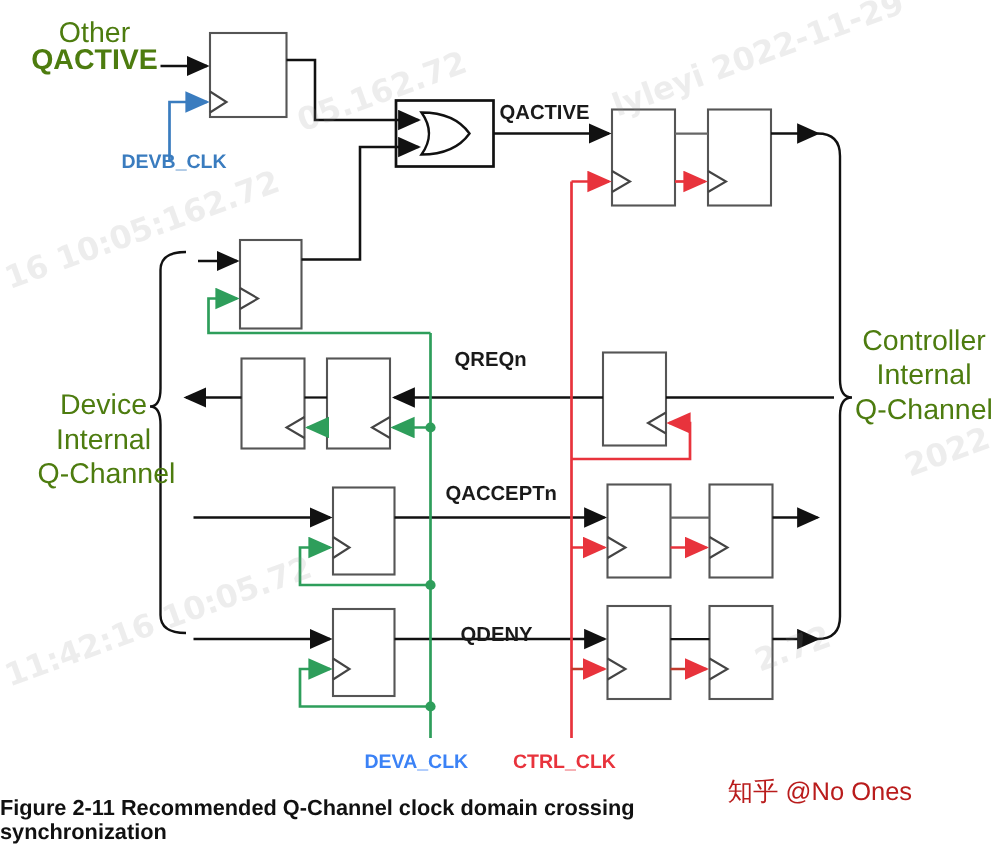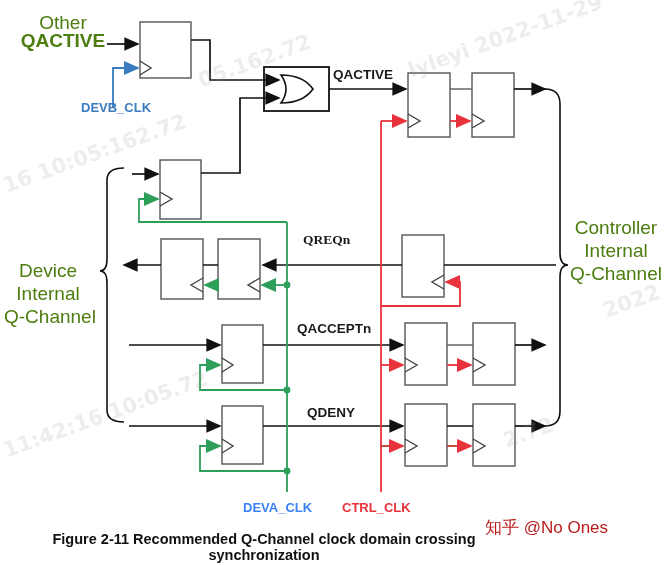--- a/index.html
+++ b/index.html
@@ -12,21 +12,21 @@
   svg#schematic{position:absolute;left:0;top:0;width:667px;height:565px;}
   .lbl{position:absolute;white-space:pre;line-height:1.22;}
   .lbl-sig{font-size:13.5px;font-weight:bold;color:#1a1a1a;}
   .lbl-plain{font-size:19px;color:#4d7c0f;text-align:center;}
   .lbl-bold{font-weight:bold;}
   .lbl-clk{font-size:13px;font-weight:bold;}
   .clk-blue{color:#3a7cbf;}
   .clk-green{color:#3b82f6;}
   .clk-red{color:#e8333c;text-align:center;}
   .caption{
-    position:absolute;left:0;top:531px;width:528px;text-align:center;
+    position:absolute;left:0;top:531px;width:528px;text-align:left;
     font-size:14.5px;font-weight:bold;color:#111;
   }
   .watermark{
     position:absolute;left:485px;top:516px;
     font-size:17px;color:#b91c1c;white-space:pre;
     font-family:Liberation Sans, sans-serif;
   }
   .wm-diag{
     position:absolute;color:rgba(150,150,150,0.17);
     font-size:21px;font-weight:bold;white-space:pre;
@@ -192,25 +192,25 @@
 
       <path d="M381,446 L403,446" fill="none" stroke="#c0392b" stroke-width="1.8" marker-end="url(#ah-r)"></path>
       <path d="M447,446 L471,446" fill="none" stroke="#c0392b" stroke-width="1.8" marker-end="url(#ah-r)"></path>
     </g>
   </svg>
 
   <div class="lbl lbl-plain" style="left:18px;top:11px;width:90px;">Other</div>
   <div class="lbl lbl-plain lbl-bold" style="left:18px;top:29px;width:90px;">QACTIVE</div>
 
   <div class="lbl lbl-sig" style="left:333px;top:67px;">QACTIVE</div>
-  <div class="lbl lbl-sig" style="left:303px;top:232px;font-family:Liberation Serif, serif;">QREQn</div>
+  <div class="lbl lbl-sig" style="left:303px;top:232px;">QREQn</div>
   <div class="lbl lbl-sig" style="left:297px;top:321px;">QACCEPTn</div>
-  <div class="lbl lbl-sig" style="left:307px;top:405px;">QDENY</div>
-
-  <div class="lbl lbl-plain" style="left:4px;top:259px;width:88px;">Device
+  <div class="lbl lbl-sig" style="left:307px;top:415px;">QDENY</div>
+
+  <div class="lbl lbl-plain" style="left:25px;top:259px;width:88px;">Device
 Internal
 Q-Channel</div>
   <div class="lbl lbl-plain" style="left:570px;top:216px;width:92px;">Controller
 Internal
 Q-Channel</div>
 
   <div class="lbl lbl-clk clk-blue" style="left:81px;top:100px;">DEVB_CLK</div>
   <div class="lbl lbl-clk clk-green" style="left:243px;top:500px;">DEVA_CLK</div>
   <div class="lbl lbl-clk clk-red" style="left:342px;top:500px;">CTRL_CLK</div>
 

